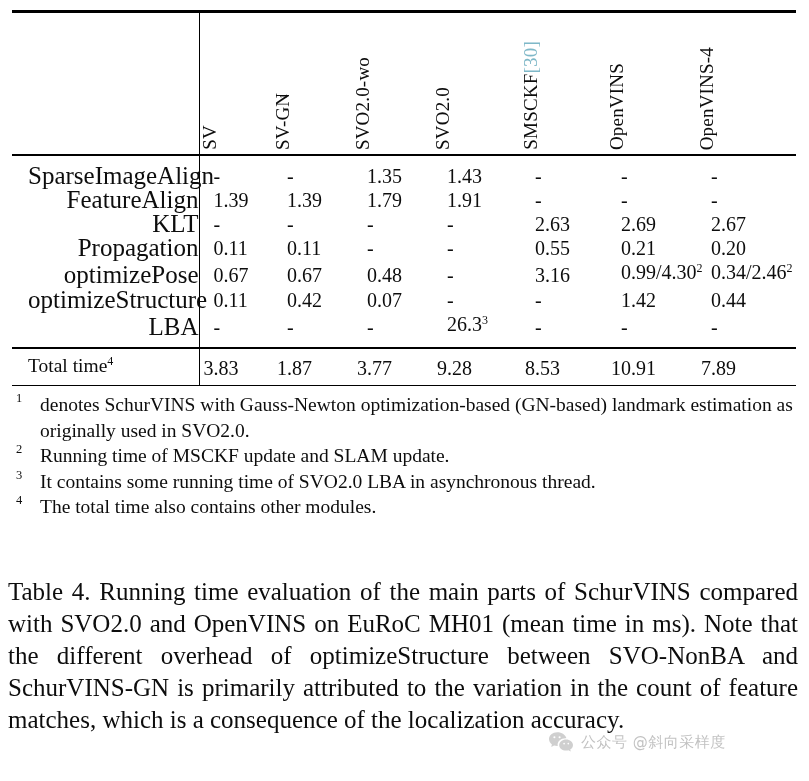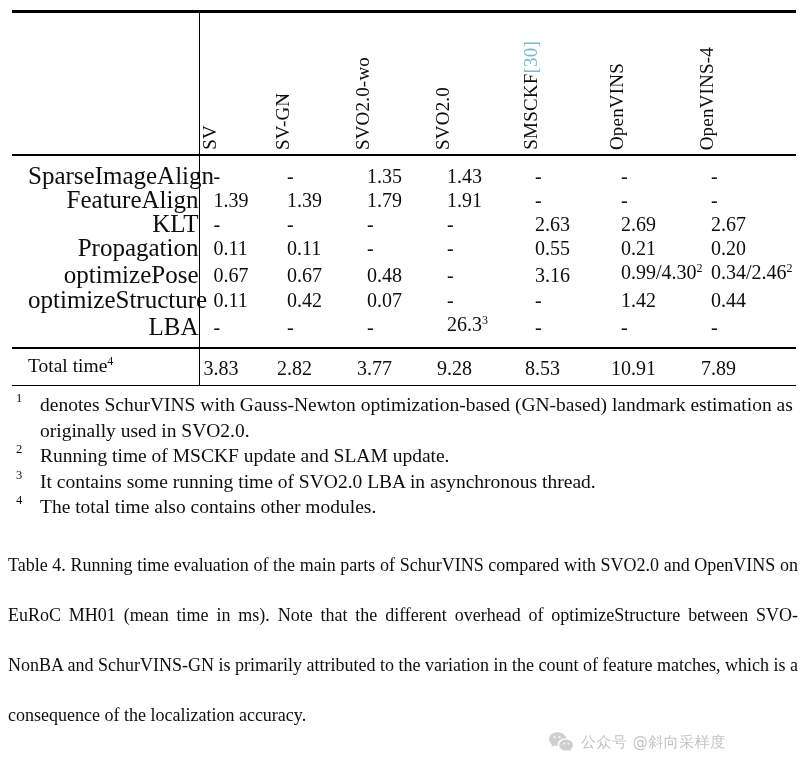--- a/index.html
+++ b/index.html
@@ -149,24 +149,24 @@
     position: absolute;
     left: 2px;
     top: -6px;
     font-size: 12.5px;
   }
 
   
   .caption {
     position: absolute;
     left: 8px;
-    top: 540px;
+    top: 576px;
     width: 790px;
-    font-size: 18px;
-    line-height: 50px;
+    font-size: 25px;
+    line-height: 32px;
     text-align: justify;
     text-justify: inter-word;
   }
 
   
   .watermark {
     position: absolute;
     left: 548px;
     top: 731px;
     display: flex;
@@ -371,21 +371,21 @@
           <col class="c-wo">
         <col class="c-svo">
           <col class="c-sm">
           <col class="c-ov">
           <col class="c-ov4">
       </colgroup>
       <tbody>
           <tr class="total-row">
         <td class="lbl"><span>Total time</span><sup>4</sup></td>
         <td class="num vrule">3.83</td>
-        <td class="num">2.82</td>
+        <td class="num">1.87</td>
         <td class="num">3.77</td>
         <td class="num">9.28</td>
         <td class="num">8.53</td>
         <td class="num">10.91</td>
         <td class="num">7.89</td>
       </tr>
     </tbody>
       </table>
 
     <div class="rule-thin"></div>

